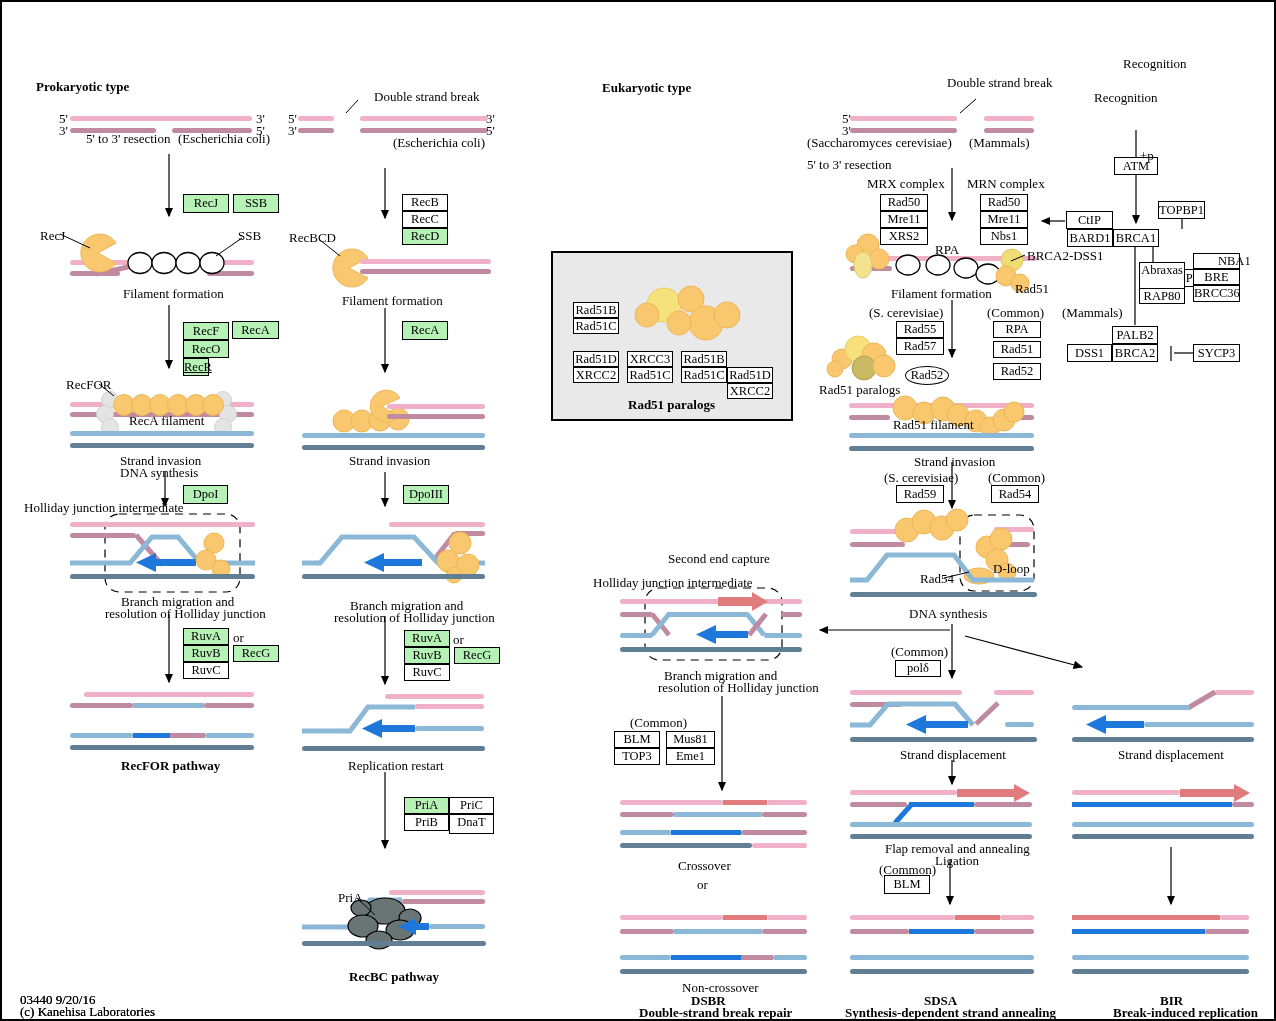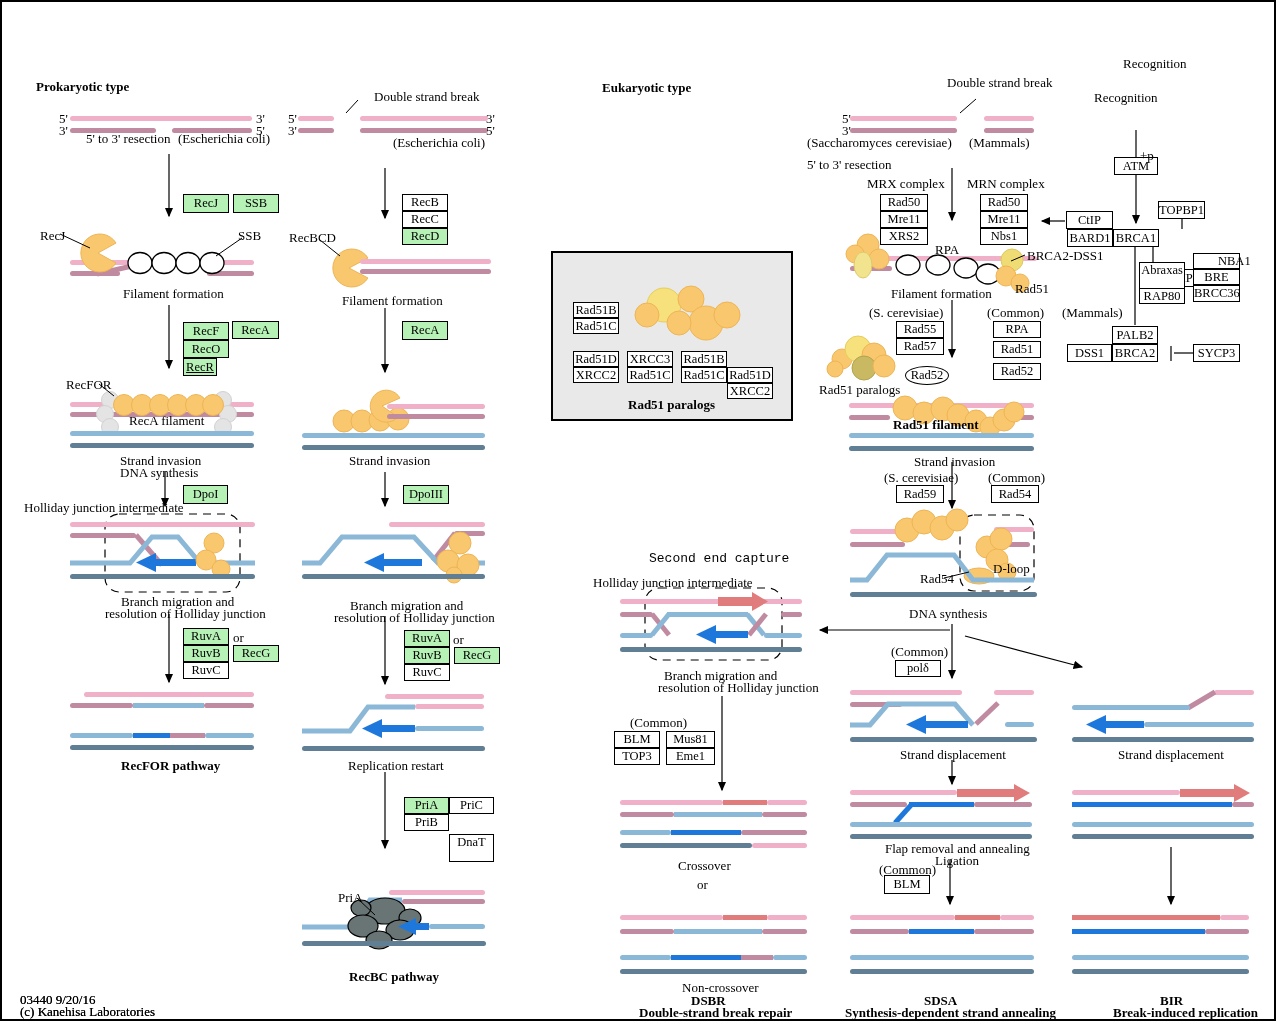--- a/index.html
+++ b/index.html
@@ -335,39 +335,39 @@
     </g>
   </svg>
 
 
   <div>
       <div class="gene green" style="left: 181px; top: 192px; width: 46px; height: 19px; line-height: 17px;">RecJ</div>
       <div class="gene green" style="left: 231px; top: 192px; width: 46px; height: 19px; line-height: 17px;">SSB</div>
       <div class="gene green" style="left: 181px; top: 320px; width: 46px; height: 18px; line-height: 16px;">RecF</div>
       <div class="gene green" style="left: 230px; top: 319px; width: 47px; height: 18px; line-height: 16px;">RecA</div>
       <div class="gene green" style="left: 181px; top: 338px; width: 46px; height: 18px; line-height: 16px;">RecO</div>
-      <div class="gene green" style="left: 181px; top: 356px; width: 34px; height: 18px; line-height: 16px; text-decoration: underline;">RecR</div>
+      <div class="gene green" style="left: 181px; top: 356px; width: 26px; height: 18px; line-height: 16px; text-decoration: underline;">RecR</div>
       <div class="gene green" style="left: 181px; top: 483px; width: 45px; height: 19px; line-height: 17px;">DpoI</div>
       <div class="gene green" style="left: 181px; top: 626px; width: 46px; height: 17px; line-height: 15px;">RuvA</div>
       <div class="gene green" style="left: 181px; top: 643px; width: 46px; height: 17px; line-height: 15px;">RuvB</div>
       <div class="gene white" style="left: 181px; top: 660px; width: 46px; height: 17px; line-height: 15px;">RuvC</div>
       <div class="gene green" style="left: 231px; top: 643px; width: 46px; height: 17px; line-height: 15px;">RecG</div>
       <div class="gene white" style="left: 400px; top: 192px; width: 46px; height: 17px; line-height: 15px;">RecB</div>
       <div class="gene white" style="left: 400px; top: 209px; width: 46px; height: 17px; line-height: 15px;">RecC</div>
       <div class="gene green" style="left: 400px; top: 226px; width: 46px; height: 17px; line-height: 15px;">RecD</div>
       <div class="gene green" style="left: 400px; top: 319px; width: 46px; height: 19px; line-height: 17px;">RecA</div>
       <div class="gene green" style="left: 401px; top: 483px; width: 46px; height: 19px; line-height: 17px;">DpoIII</div>
       <div class="gene green" style="left: 402px; top: 628px; width: 46px; height: 17px; line-height: 15px;">RuvA</div>
       <div class="gene green" style="left: 402px; top: 645px; width: 46px; height: 17px; line-height: 15px;">RuvB</div>
       <div class="gene white" style="left: 402px; top: 662px; width: 46px; height: 17px; line-height: 15px;">RuvC</div>
       <div class="gene green" style="left: 452px; top: 645px; width: 46px; height: 17px; line-height: 15px;">RecG</div>
       <div class="gene green" style="left: 402px; top: 795px; width: 45px; height: 17px; line-height: 15px;">PriA</div>
       <div class="gene white" style="left: 447px; top: 795px; width: 45px; height: 17px; line-height: 15px;">PriC</div>
       <div class="gene white" style="left: 402px; top: 812px; width: 45px; height: 17px; line-height: 15px;">PriB</div>
-      <div class="gene white" style="left: 447px; top: 812px; width: 45px; height: 28px; line-height: 15px; margin-top: 20px;">DnaT</div>
+      <div class="gene white" style="left: 447px; top: 812px; width: 45px; height: 20px; line-height: 15px;">DnaT</div>
       <div class="gene white" style="left: 571px; top: 300px; width: 46px; height: 16px; line-height: 14px;">Rad51B</div>
       <div class="gene white" style="left: 571px; top: 316px; width: 46px; height: 16px; line-height: 14px;">Rad51C</div>
       <div class="gene white" style="left: 571px; top: 349px; width: 46px; height: 16px; line-height: 14px;">Rad51D</div>
       <div class="gene white" style="left: 571px; top: 365px; width: 46px; height: 16px; line-height: 14px;">XRCC2</div>
       <div class="gene white" style="left: 625px; top: 349px; width: 46px; height: 16px; line-height: 14px;">XRCC3</div>
       <div class="gene white" style="left: 625px; top: 365px; width: 46px; height: 16px; line-height: 14px;">Rad51C</div>
       <div class="gene white" style="left: 679px; top: 349px; width: 46px; height: 16px; line-height: 14px;">Rad51B</div>
       <div class="gene white" style="left: 679px; top: 365px; width: 46px; height: 16px; line-height: 14px;">Rad51C</div>
       <div class="gene white" style="left: 725px; top: 365px; width: 46px; height: 16px; line-height: 14px;">Rad51D</div>
       <div class="gene white" style="left: 725px; top: 381px; width: 46px; height: 16px; line-height: 14px;">XRCC2</div>
@@ -456,28 +456,28 @@
       <div class="lbl" style="left: 1092px; top: 89px;">Recognition</div>
       <div class="lbl" style="left: 1138px; top: 147px;">+p</div>
       <div class="lbl" style="left: 933px; top: 241px;">RPA</div>
       <div class="lbl" style="left: 1025px; top: 247px;">BRCA2-DSS1</div>
       <div class="lbl" style="left: 1013px; top: 280px;">Rad51</div>
       <div class="lbl" style="left: 889px; top: 285px;">Filament formation</div>
       <div class="lbl" style="left: 867px; top: 304px;">(S. cerevisiae)</div>
       <div class="lbl" style="left: 985px; top: 304px;">(Common)</div>
       <div class="lbl" style="left: 1060px; top: 304px;">(Mammals)</div>
       <div class="lbl" style="left: 817px; top: 381px;">Rad51 paralogs</div>
-      <div class="lbl" style="left: 891px; top: 416px; font-weight: bold;">Rad51 filament</div>
+      <div class="lbl" style="left: 891px; top: 416px;">Rad51 filament</div>
       <div class="lbl" style="left: 912px; top: 453px;">Strand invasion</div>
       <div class="lbl" style="left: 882px; top: 469px;">(S. cerevisiae)</div>
       <div class="lbl" style="left: 986px; top: 469px;">(Common)</div>
       <div class="lbl" style="left: 918px; top: 570px;">Rad54</div>
       <div class="lbl" style="left: 991px; top: 560px;">D-loop</div>
       <div class="lbl" style="left: 907px; top: 605px;">DNA synthesis</div>
-      <div class="lbl" style="left: 647px; top: 550px; font-family: Liberation Mono, monospace;">Second end capture</div>
+      <div class="lbl" style="left: 666px; top: 550px;">Second end capture</div>
       <div class="lbl" style="left: 591px; top: 574px;">Holliday junction intermediate</div>
       <div class="lbl" style="left: 662px; top: 667px;">Branch migration and</div>
       <div class="lbl" style="left: 656px; top: 679px;">resolution of Holliday junction</div>
       <div class="lbl" style="left: 628px; top: 714px;">(Common)</div>
       <div class="lbl" style="left: 889px; top: 643px;">(Common)</div>
       <div class="lbl" style="left: 898px; top: 746px;">Strand displacement</div>
       <div class="lbl" style="left: 883px; top: 840px;">Flap removal and annealing</div>
       <div class="lbl" style="left: 933px; top: 852px;">Ligation</div>
       <div class="lbl" style="left: 877px; top: 861px;">(Common)</div>
       <div class="lbl" style="left: 1116px; top: 746px;">Strand displacement</div>

